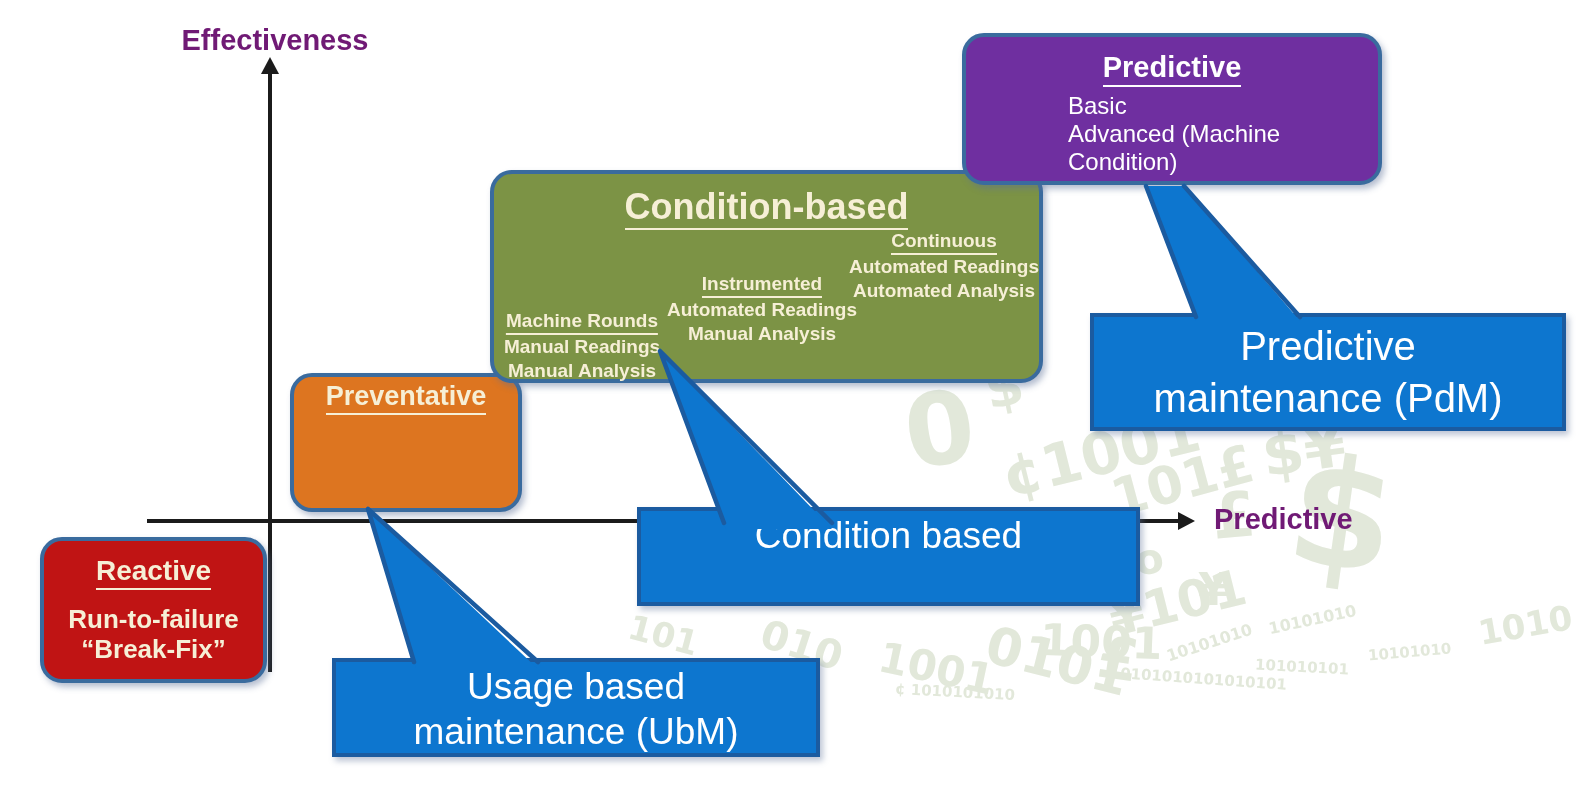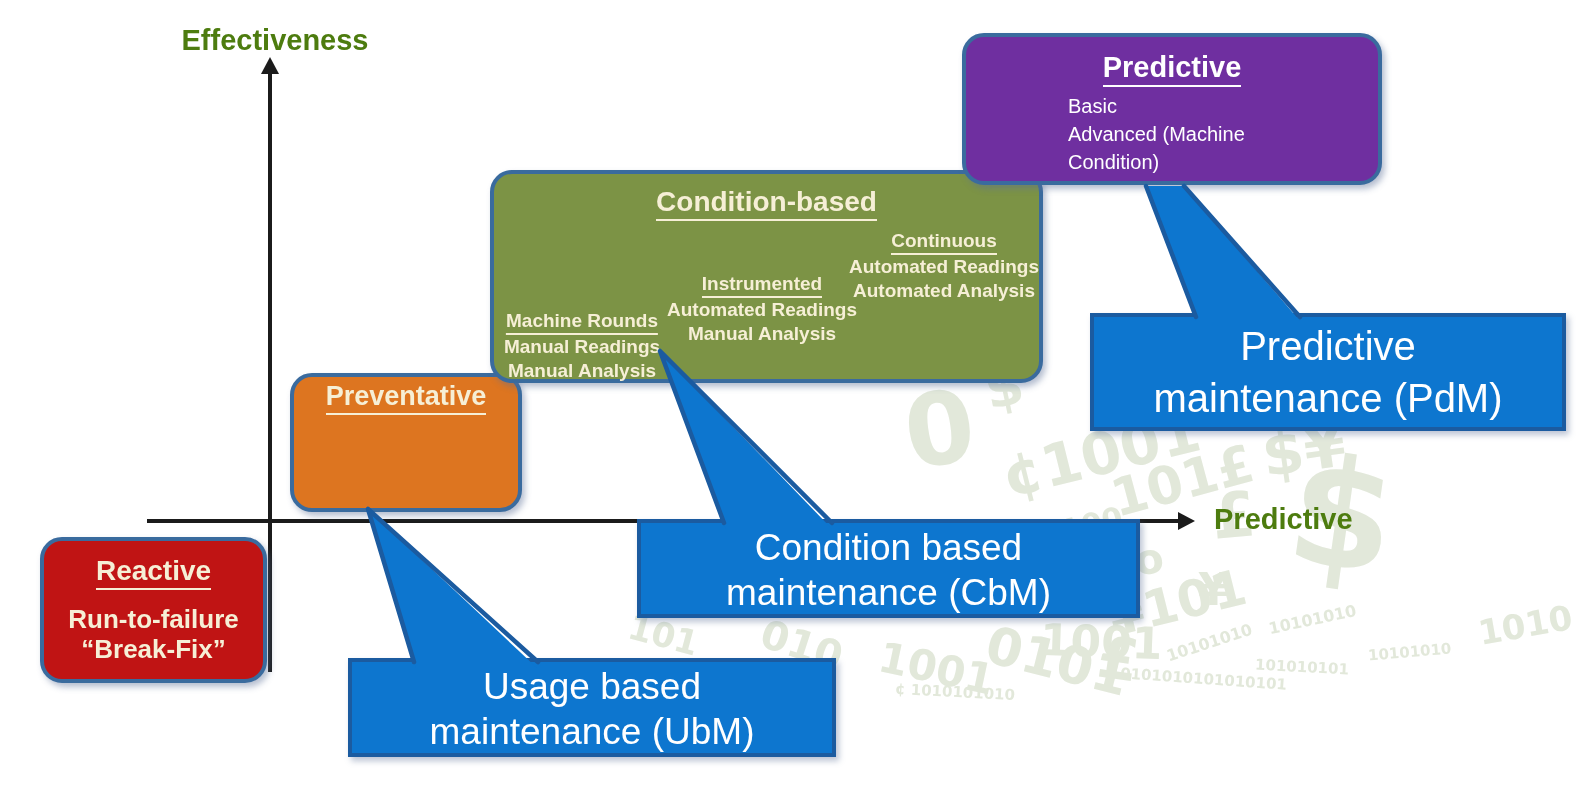--- a/index.html
+++ b/index.html
@@ -12,51 +12,51 @@
   .wm{position:absolute;color:#e2e8da;font-weight:bold;font-family:"DejaVu Sans",sans-serif;
       white-space:nowrap;line-height:1;user-select:none;}
   
   .axis{position:absolute;background:#1b1b1b;}
   #y-axis{left:268px;top:72px;width:4px;height:600px;}
   #x-axis{left:147px;top:519px;width:1032px;height:4px;}
   #y-arrow{position:absolute;left:261px;top:57px;width:0;height:0;
     border-left:9px solid transparent;border-right:9px solid transparent;border-bottom:17px solid #1b1b1b;}
   #x-arrow{position:absolute;left:1178px;top:512px;width:0;height:0;
     border-top:9px solid transparent;border-bottom:9px solid transparent;border-left:17px solid #1b1b1b;}
-  .axis-label{position:absolute;color:#4d7c0f;font-size:29px;font-weight:600;white-space:nowrap;}
+  .axis-label{position:absolute;color:#701a75;font-size:29px;font-weight:600;white-space:nowrap;}
   #eff-label{left:275px;top:24px;transform:translateX(-50%);}
   #effi-label{left:1214px;top:503px;}
   
   .sbox{position:absolute;border:4px solid #3a6b9e;border-radius:22px;
         box-shadow:3px 4px 6px rgba(90,110,150,.45);color:#f6efd6;text-align:center;box-sizing:border-box;}
   .sbox .title{display:inline-block;font-weight:bold;border-bottom:2px solid currentColor;padding-bottom:1px;line-height:1.15;}
   #box-reactive{left:40px;top:537px;width:227px;height:146px;background:#c01414;}
   #box-reactive .title{margin-top:14px;font-size:28px;}
   #box-reactive .body{margin-top:14px;font-size:26px;font-weight:bold;line-height:30px;}
   #box-preventative{left:290px;top:373px;width:232px;height:139px;background:#dd7520;}
   #box-preventative .title{margin-top:4px;font-size:27px;}
   #box-preventative .body{margin-top:16px;font-size:25px;font-weight:bold;line-height:30px;}
   #box-condition{left:490px;top:170px;width:553px;height:213px;background:#7c9345;}
-  #box-condition .title{margin-top:12px;font-size:28px;}
+  #box-condition .title{margin-top:12px;font-size:36px;}
   .cgroup{position:absolute;transform:translateX(-50%);text-align:center;white-space:nowrap;
           font-size:19px;font-weight:bold;line-height:24px;}
   .cgroup .gtitle{display:inline-block;border-bottom:2px solid currentColor;padding-bottom:0px;}
   #grp-operator{left:88px;top:135px;}
   #grp-instrumented{left:268px;top:98px;}
   #grp-continuous{left:450px;top:55px;}
   #box-predictive{left:962px;top:33px;width:420px;height:152px;background:#6f2fa0;color:#ffffff;}
   #box-predictive .title{margin-top:14px;font-size:29px;font-weight:600;}
-  #box-predictive .body{margin-top:5px;text-align:left;padding-left:102px;font-size:20px;line-height:28px;font-weight:400;}
+  #box-predictive .body{margin-top:5px;text-align:left;padding-left:102px;font-size:24px;line-height:28px;font-weight:400;}
   
   .callout{position:absolute;background:#0d76cf;border:4px solid #1b5ba0;box-sizing:border-box;
            color:#ffffff;text-align:center;box-shadow:3px 4px 6px rgba(90,110,150,.4);}
   .callout .cl-line{white-space:nowrap;}
   #co-pdm{left:1090px;top:313px;width:476px;height:118px;font-size:40px;line-height:52px;padding-top:3px;}
-  #co-cbm{left:637px;top:519px;width:503px;height:99px;font-size:37px;line-height:45px;padding-top:2px;}
-  #co-ubm{left:348px;top:658px;width:488px;height:99px;font-size:37px;line-height:45px;padding-top:2px;}
+  #co-cbm{left:637px;top:507px;width:503px;height:99px;font-size:37px;line-height:45px;padding-top:2px;}
+  #co-ubm{left:332px;top:658px;width:488px;height:99px;font-size:37px;line-height:45px;padding-top:2px;}
   
   #tails{position:absolute;left:0;top:0;width:1588px;height:796px;pointer-events:none;}
   #tails polygon{fill:#0d76cf;}
   #tails path{stroke:#1b5ba0;stroke-width:4.5;fill:none;stroke-linecap:round;}
 </style>
 </head>
 <body>
 
 <div id="canvas">
 
@@ -133,21 +133,20 @@
       <div>Condition)</div>
     </div>
   </div>
 
   <div class="callout" id="co-pdm">
     <div class="cl-line">Predictive</div>
     <div class="cl-line">maintenance (PdM)</div>
   </div>
   <div class="callout" id="co-cbm">
     <div class="cl-line">Condition based</div>
-    <div class="cl-line">maintenance (CbM)</div>
   </div>
   <div class="callout" id="co-ubm">
     <div class="cl-line">Usage based</div>
     <div class="cl-line">maintenance (UbM)</div>
   </div>
 
   <svg id="tails" viewBox="0 0 1588 796">
 
     <polygon points="368,509 416,668 537,668"></polygon>
     <path d="M368,509 L414,662 M368,509 L538,662"></path>

